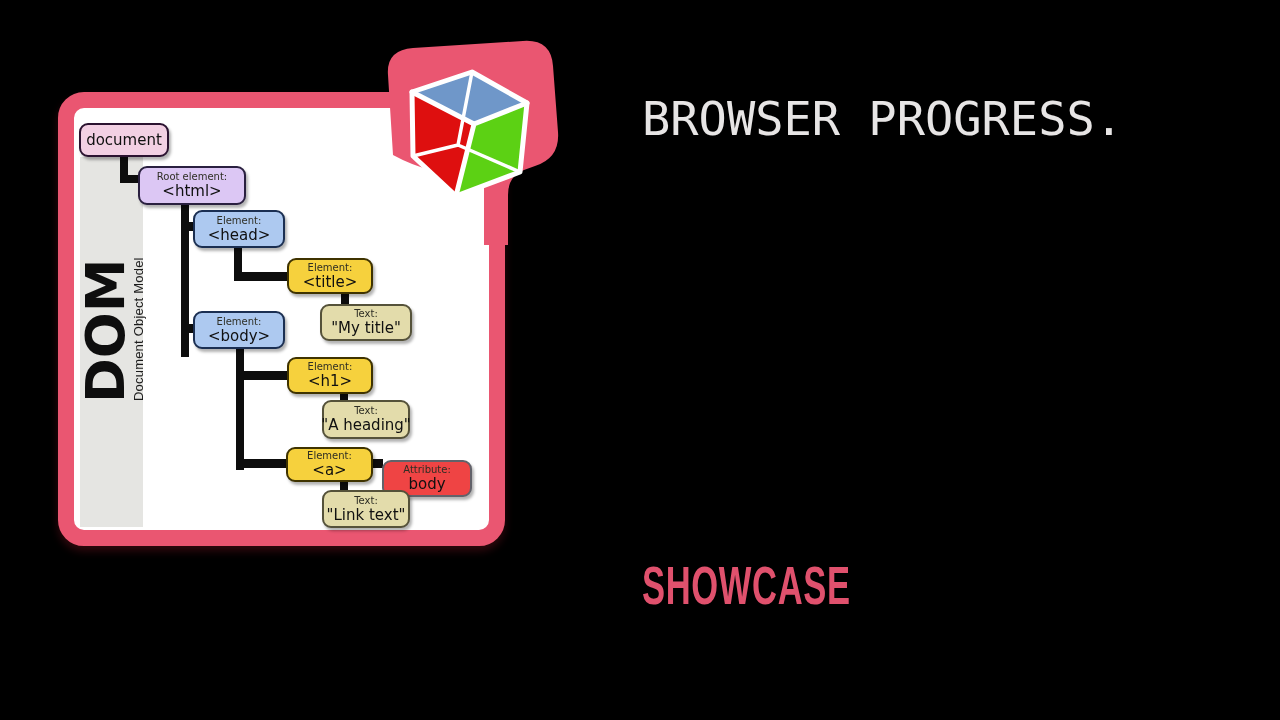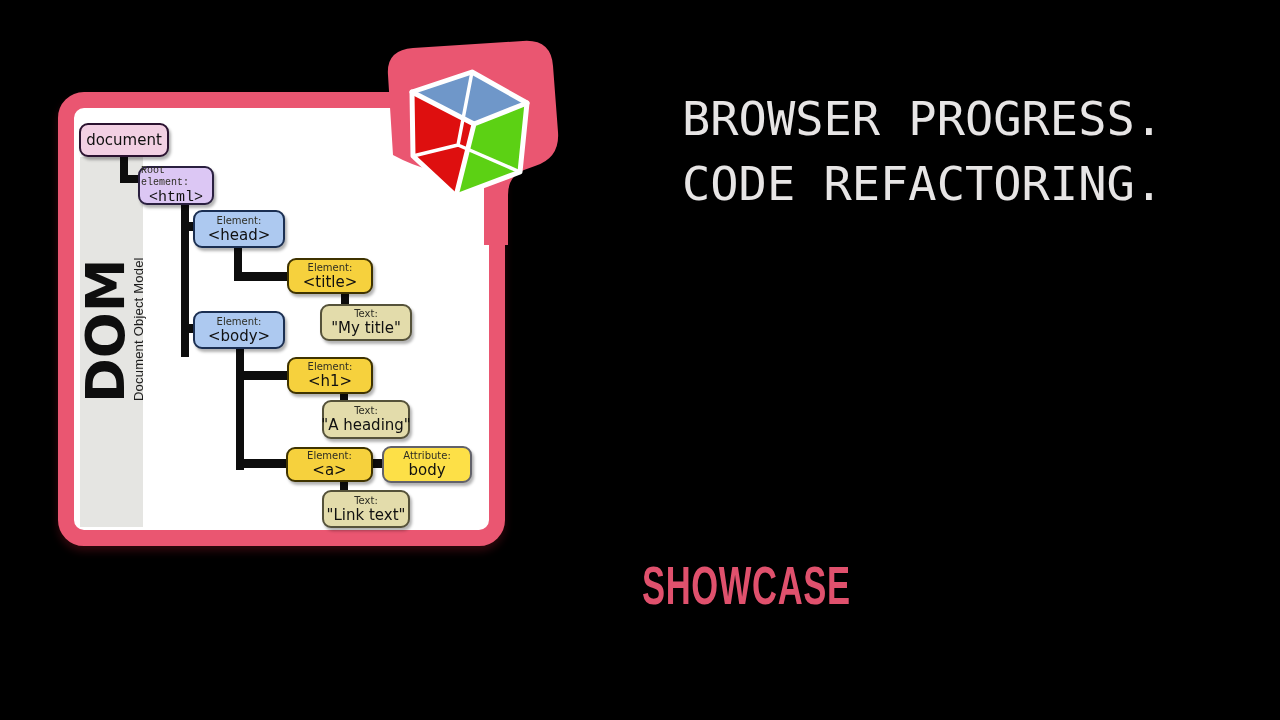--- a/index.html
+++ b/index.html
@@ -17,21 +17,21 @@
            letter-spacing:.2px;margin-top:3px;margin-left:2px;white-space:nowrap;}
   .tree{position:absolute;left:0;top:0;width:1280px;height:720px;}
   .edge{position:absolute;background:#0d0d0d;}
   .node{position:absolute;box-sizing:border-box;border:2px solid #222;border-radius:9px;
         box-shadow:2px 3px 3px rgba(0,0,0,.3);display:flex;flex-direction:column;
         align-items:center;justify-content:center;padding:2px 1px;}
   .node .cap{font-size:10px;line-height:12px;color:#2e2e24;}
   .node .val{font-size:15px;line-height:17px;color:#101010;white-space:nowrap;}
   .logo{position:absolute;left:385px;top:40px;}
   .title{position:absolute;left:642px;top:86px;font-family:"DejaVu Sans Mono",monospace;
-         font-size:47px;line-height:65px;color:#e7e5e5;white-space:nowrap;margin-left:40px;}
+         font-size:47px;line-height:65px;color:#e7e5e5;white-space:nowrap;}
   .showcase{position:absolute;left:642px;top:556px;font-family:"Liberation Sans",sans-serif;
             font-weight:bold;font-size:54px;line-height:58px;color:#e0516d;
             transform:scaleX(0.64);transform-origin:0 50%;white-space:nowrap;
             letter-spacing:1px;}
 </style>
 </head>
 <body>
 
 <div class="stage" style="background: rgb(0, 0, 0);">
 
@@ -55,21 +55,21 @@
       <div class="edge" style="left: 341px; top: 291px; width: 8px; height: 15px; background: rgb(13, 13, 13);"></div>
       <div class="edge" style="left: 236px; top: 344px; width: 8px; height: 126px; background: rgb(13, 13, 13);"></div>
       <div class="edge" style="left: 236px; top: 371px; width: 51px; height: 9px; background: rgb(13, 13, 13);"></div>
       <div class="edge" style="left: 340px; top: 391px; width: 8px; height: 11px; background: rgb(13, 13, 13);"></div>
       <div class="edge" style="left: 236px; top: 459px; width: 51px; height: 9px; background: rgb(13, 13, 13);"></div>
       <div class="edge" style="left: 371px; top: 459px; width: 12px; height: 9px; background: rgb(13, 13, 13);"></div>
       <div class="edge" style="left: 340px; top: 479px; width: 8px; height: 13px; background: rgb(13, 13, 13);"></div>
       <div class="node" style="left: 79px; top: 123px; width: 90px; height: 34px; background: rgb(242, 208, 227); border-color: rgb(43, 19, 48);">
         <div class="val">document</div>
       </div>
-      <div class="node" style="left: 138px; top: 166px; width: 76px; height: 39px; background: rgb(220, 199, 244); border-color: rgb(42, 32, 64); font-family: Liberation Mono, monospace;">
+      <div class="node" style="left: 138px; top: 166px; width: 108px; height: 39px; background: rgb(220, 199, 244); border-color: rgb(42, 32, 64);">
         <div class="cap">Root element:</div>
         <div class="val">&lt;html&gt;</div>
       </div>
       <div class="node" style="left: 193px; top: 210px; width: 92px; height: 38px; background: rgb(173, 201, 240); border-color: rgb(27, 47, 82);">
         <div class="cap">Element:</div>
         <div class="val">&lt;head&gt;</div>
       </div>
       <div class="node" style="left: 287px; top: 258px; width: 86px; height: 36px; background: rgb(246, 209, 61); border-color: rgb(63, 51, 0);">
         <div class="cap">Element:</div>
         <div class="val">&lt;title&gt;</div>
@@ -87,21 +87,21 @@
         <div class="val">&lt;h1&gt;</div>
       </div>
       <div class="node" style="left: 322px; top: 400px; width: 88px; height: 39px; background: rgb(227, 220, 171); border-color: rgb(85, 82, 58);">
         <div class="cap">Text:</div>
         <div class="val">"A heading"</div>
       </div>
       <div class="node" style="left: 286px; top: 447px; width: 87px; height: 35px; background: rgb(246, 209, 61); border-color: rgb(63, 51, 0);">
         <div class="cap">Element:</div>
         <div class="val">&lt;a&gt;</div>
       </div>
-      <div class="node" style="left: 382px; top: 446px; width: 90px; height: 37px; background: #fde047; border-color: rgb(98, 98, 106);">
+      <div class="node" style="left: 382px; top: 460px; width: 90px; height: 37px; background: #ef4444; border-color: rgb(98, 98, 106);">
         <div class="cap">Attribute:</div>
         <div class="val">body</div>
       </div>
       <div class="node" style="left: 322px; top: 490px; width: 88px; height: 38px; background: rgb(227, 220, 171); border-color: rgb(85, 82, 58);">
         <div class="cap">Text:</div>
         <div class="val">"Link text"</div>
       </div>
     </div>
 
   <svg class="logo" width="180" height="210" viewBox="0 0 180 210">
@@ -114,18 +114,17 @@
       <path d="M 73,105 L 87,32 M 73,105 L 28,116 M 73,105 L 135,132"></path>
     </g>
     <g stroke="#ffffff" stroke-width="5" fill="none" stroke-linejoin="round" stroke-linecap="round">
       <path d="M 87,32 L 142,63 L 135,132 L 71,156 L 28,116 L 27,52 Z"></path>
       <path d="M 27,52 L 89,84 M 142,63 L 89,84 M 71,156 L 89,84"></path>
     </g>
   </svg>
 
   <div class="title" style="color: rgb(231, 229, 229);">
     <div>BROWSER PROGRESS.</div>
-    <div>CODE REFACTORING.</div>
   </div>
 
   <div class="showcase" style="color: rgb(224, 81, 109);">SHOWCASE</div>
 
 </div>
 
 </body></html>

